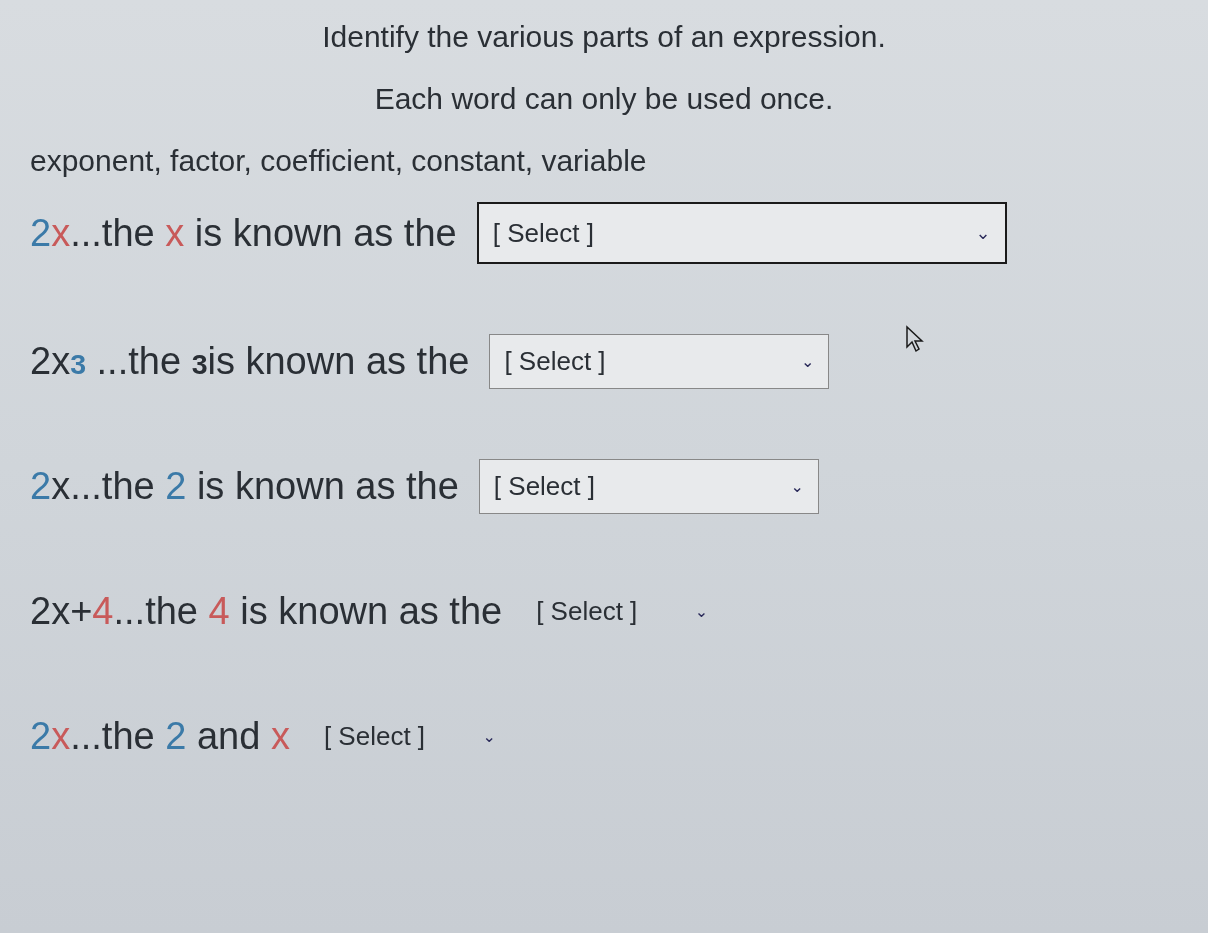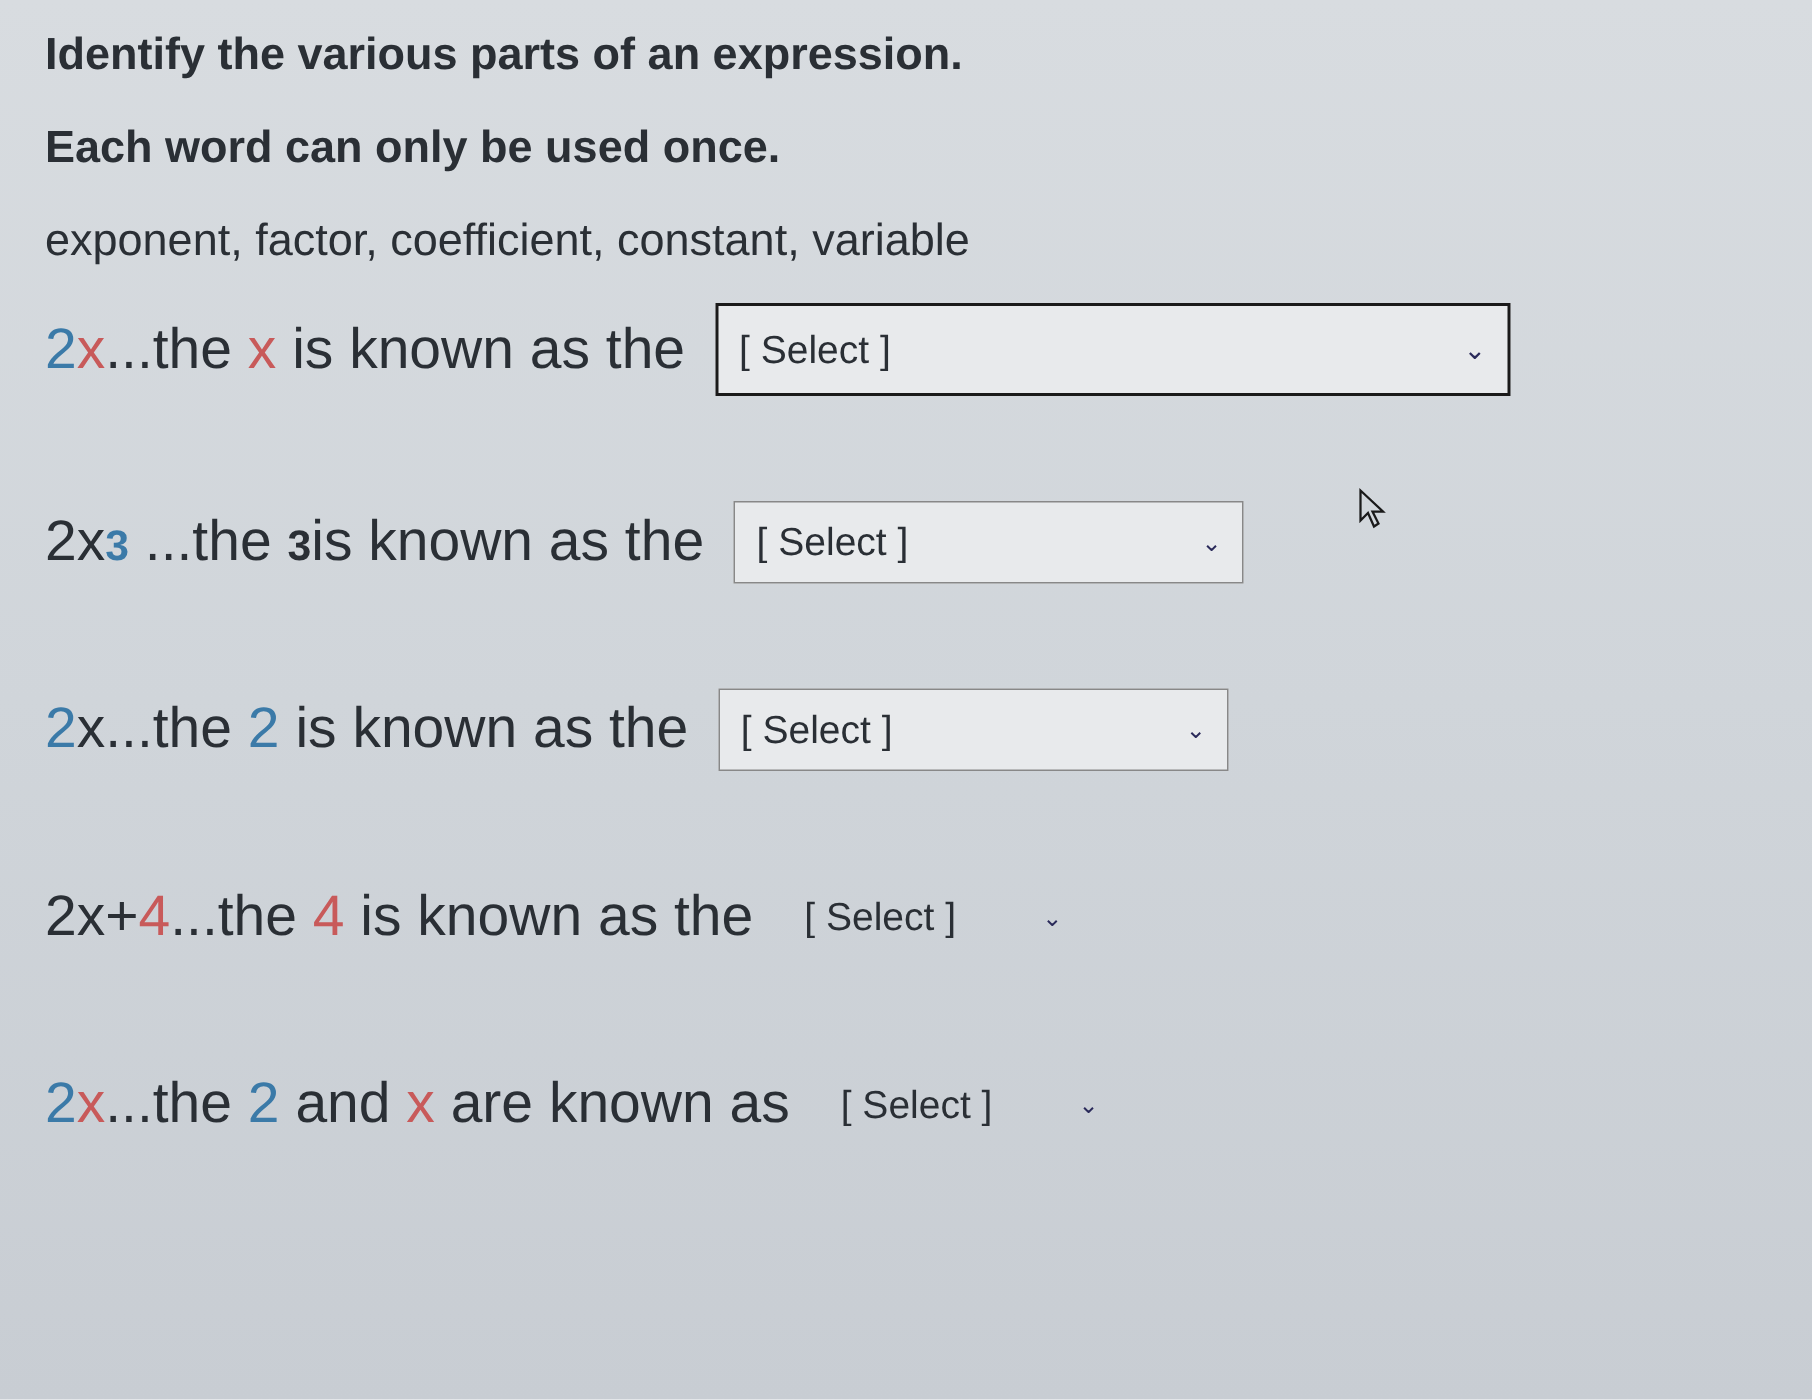--- a/index.html
+++ b/index.html
@@ -13,21 +13,22 @@
       padding: 20px 30px;
       width: 1208px;
       height: 933px;
       color: #2a2f35;
       position: relative;
     }
     .instruction {
       font-size: 30px;
       color: #2a2f35;
       margin-bottom: 28px;
-      font-weight: 700;
+      font-weight: 400;
+      text-align: center;
     }
     .word-list {
       font-size: 30px;
       color: #2a2f35;
       margin-bottom: 24px;
       font-weight: 400;
     }
     .question-row {
       display: flex;
       align-items: center;
@@ -152,21 +153,21 @@
     <span class="dark">2x+</span><span class="red">4</span><span class="dark">...</span><span class="dark">the </span><span class="red">4</span><span class="dark"> is known as the</span>
   </span>
   <div class="select-box">
     <span>[ Select ]</span>
     <span class="chevron small">⌄</span>
   </div>
 </div>
 
 <div class="question-row q5">
   <span class="expr">
-    <span class="blue">2</span><span class="red">x</span><span class="dark">...</span><span class="dark">the </span><span class="blue">2</span><span class="dark"> and </span><span class="red">x</span><span class="dark"> are known as</span>
+    <span class="blue">2</span><span class="red">x</span><span class="dark">...</span><span class="dark">the </span><span class="blue">2</span><span class="dark"> and </span><span class="red">x</span>
   </span>
   <div class="select-box">
     <span>[ Select ]</span>
     <span class="chevron small">⌄</span>
   </div>
 </div>
 
 <div class="cursor-arrow">
   <svg width="22" height="30" viewBox="0 0 22 30">
     <path d="M 2 2 L 2 22 L 7 17 L 11 26 L 14 24 L 10 16 L 17 16 Z" fill="none" stroke="#1a1a1a" stroke-width="1.5"></path>

